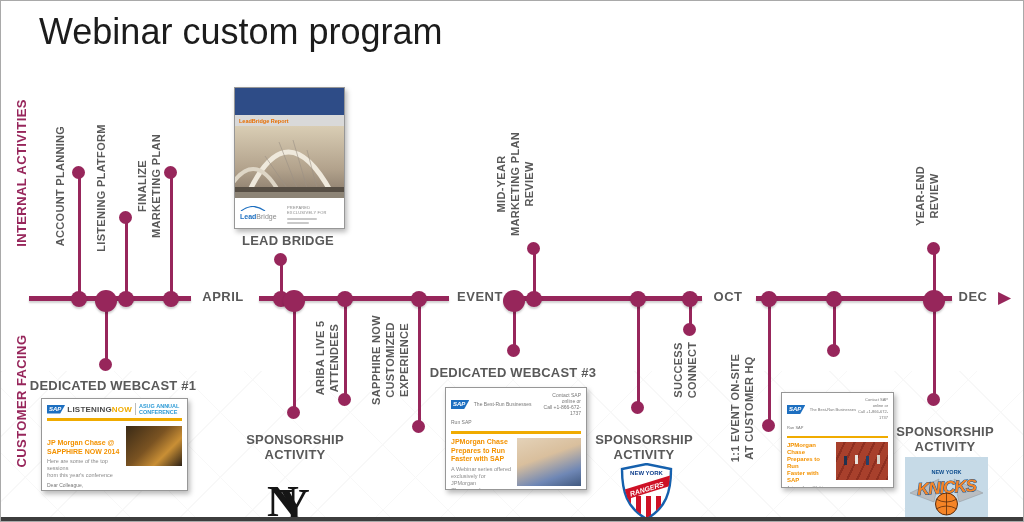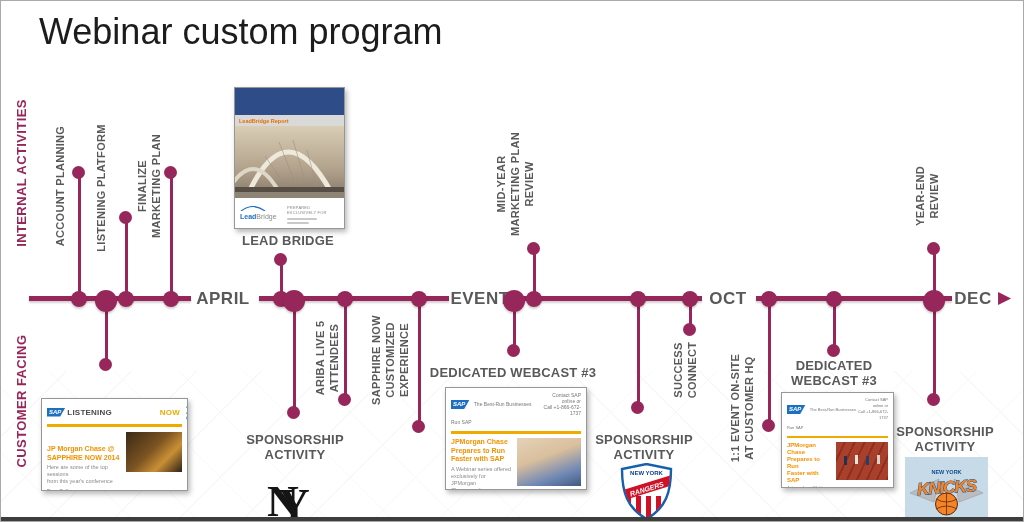--- a/index.html
+++ b/index.html
@@ -10,21 +10,21 @@
   .watermark{position:absolute;left:0;top:370px;width:1024px;height:148px;opacity:.05;pointer-events:none;
     background:
       repeating-linear-gradient(45deg,#888 0 1px,transparent 1px 46px),
       repeating-linear-gradient(-45deg,#888 0 1px,transparent 1px 46px);}
   .bottombar{position:absolute;left:0;bottom:0;width:1024px;height:4px;background:#3d3d3d;}
   .title{position:absolute;left:38px;top:10px;font-size:36px;font-weight:400;color:#1c1c1c;letter-spacing:0;}
   .rail{position:absolute;width:260px;text-align:center;transform:rotate(-90deg);
     font-size:13px;font-weight:bold;color:#97265B;letter-spacing:.4px;line-height:16px;}
   
   .seg{position:absolute;height:5px;background:#97265B;top:295px;box-shadow:0 2px 2px rgba(0,0,0,.18);}
-  .month{position:absolute;width:100px;text-align:center;top:288px;font-size:17px;font-weight:bold;
+  .month{position:absolute;width:100px;text-align:center;top:288px;font-size:13px;font-weight:bold;
     color:#595959;letter-spacing:.5px;}
   .arrow{position:absolute;color:#97265B;font-size:17px;line-height:17px;}
   .stem{position:absolute;width:3px;background:#97265B;}
   .jdot{position:absolute;width:16px;height:16px;border-radius:50%;background:#97265B;top:290px;box-shadow:0 2px 2px rgba(0,0,0,.18);}
   .jdot.lg{width:22px;height:22px;top:289px;}
   .edot{position:absolute;width:13px;height:13px;border-radius:50%;background:#97265B;}
   
   .vlab{position:absolute;width:220px;transform:rotate(-90deg);text-align:center;
     font-size:11px;font-weight:bold;color:#595959;line-height:14px;letter-spacing:.3px;}
   .hlab{position:absolute;width:170px;text-align:center;font-size:13px;font-weight:bold;
@@ -34,21 +34,21 @@
     box-shadow:2px 3px 5px rgba(0,0,0,.28);overflow:hidden;}
   .em-pad{padding:4px 5px;}
   .sap-chip{display:inline-block;background:#1D6FC0;color:#fff;font-style:italic;font-weight:bold;
     font-size:6px;line-height:9px;padding:0 4px 0 2px;clip-path:polygon(0 0,100% 0,72% 100%,0 100%);}
   .tiny{font-size:5px;color:#777;line-height:6px;}
   .em-rule{height:3px;background:#F0AB00;margin:3px 0;}
   .em-heading{color:#F39200;font-weight:bold;font-size:7px;line-height:8.5px;margin:1px 0 2px 0;}
   .em-body{font-size:5.5px;color:#8a8a8a;line-height:7px;}
   .skel{height:2px;background:#c9c9c9;margin:2.5px 0;border-radius:1px;}
   .brand-sapphire{font-size:8px;font-weight:bold;color:#4a4a4a;letter-spacing:.2px;}
-  .brand-now{color:#F0AB00;margin-left:48px;}
+  .brand-now{color:#F0AB00;}
   .conf-blue{font-size:5.5px;font-weight:bold;color:#2E9BD6;line-height:6px;text-transform:uppercase;}
   .hdr-div{width:1px;background:#bbb;height:12px;margin:0 3px;}
 </style>
 </head>
 <body>
 
 <div id="slide">
 
   <div class="watermark"></div>
 
@@ -151,32 +151,29 @@
   <div class="vlab" style="left:574px;top:355px;">
     <div>SUCCESS</div>
     <div>CONNECT</div>
   </div>
   <div class="vlab" style="left:631px;top:393px;">
     <div>1:1 EVENT ON-SITE</div>
     <div>AT CUSTOMER HQ</div>
   </div>
 
   <div class="hlab" style="left:202px;top:232px;">LEAD BRIDGE</div>
+  <div class="hlab" style="left:27px;top:377px;">DEDICATED WEBCAST #1</div>
   <div class="hlab" style="left:209px;top:431px;">
     <div>SPONSORSHIP</div>
     <div>ACTIVITY</div>
   </div>
   <div class="hlab" style="left:427px;top:364px;">DEDICATED WEBCAST #3</div>
   <div class="hlab" style="left:558px;top:431px;">
     <div>SPONSORSHIP</div>
     <div>ACTIVITY</div>
-  </div>
-  <div class="hlab" style="left:748px;top:357px;">
-    <div>DEDICATED</div>
-    <div>WEBCAST #3</div>
   </div>
   <div class="hlab" style="left:859px;top:423px;">
     <div>SPONSORSHIP</div>
     <div>ACTIVITY</div>
   </div>
 
   <div class="card" style="left:233px;top:86px;width:111px;height:142px;">
     <div style="height:27px;background:#2E4C87;"></div>
     <div style="height:11px;background:#d9d9d9;display:flex;align-items:center;padding-left:4px;">
       <span style="font-size:5.5px;font-weight:bold;color:#E86E00;">LeadBridge Report</span>

